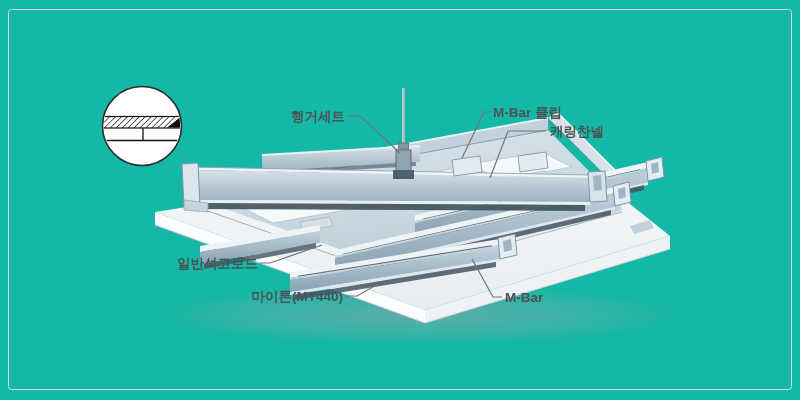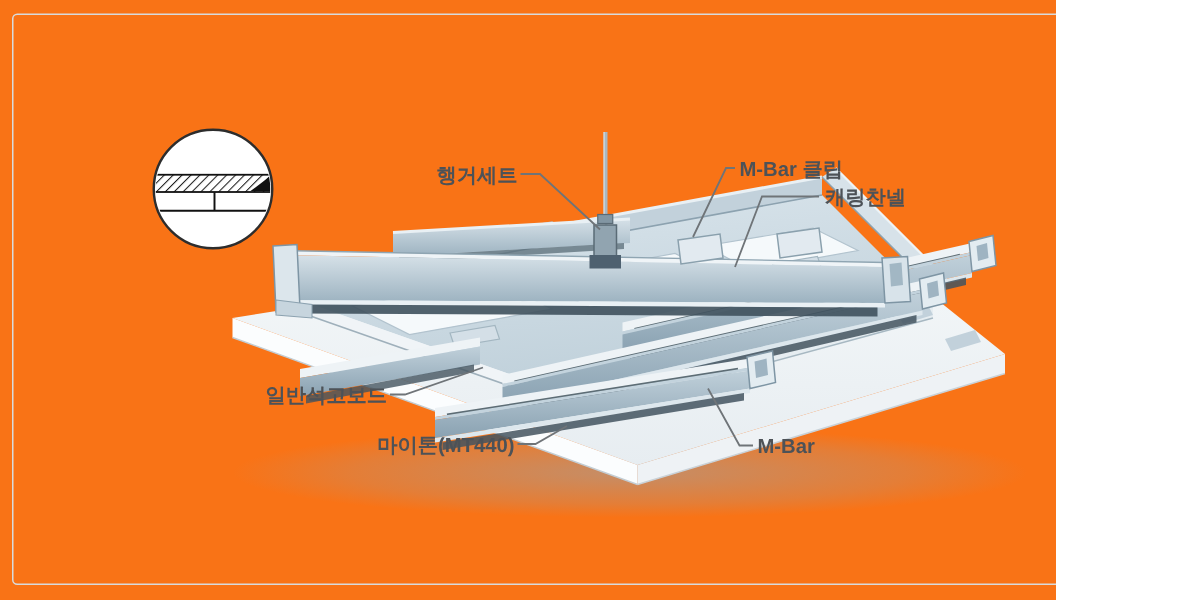--- a/index.html
+++ b/index.html
@@ -1,16 +1,16 @@
 <!DOCTYPE html>
 <html><head>
 <meta charset="utf-8">
 <style>
   html,body{margin:0;padding:0;background:#fff;}
-  .stage{position:relative;width:704px;height:400px;background:#f97316;overflow:hidden;
+  .stage{position:relative;width:800px;height:400px;background:#14b8a6;overflow:hidden;
          font-family:"Liberation Sans","DejaVu Sans",sans-serif;}
   svg text{font-family:"Liberation Sans","DejaVu Sans",sans-serif;font-weight:bold;
            font-size:13.5px;fill:#4d5257;}
 </style>
 </head>
 <body>
 
 <div class="stage">
 <svg width="800" height="400" viewBox="0 0 800 400">
   <defs>

